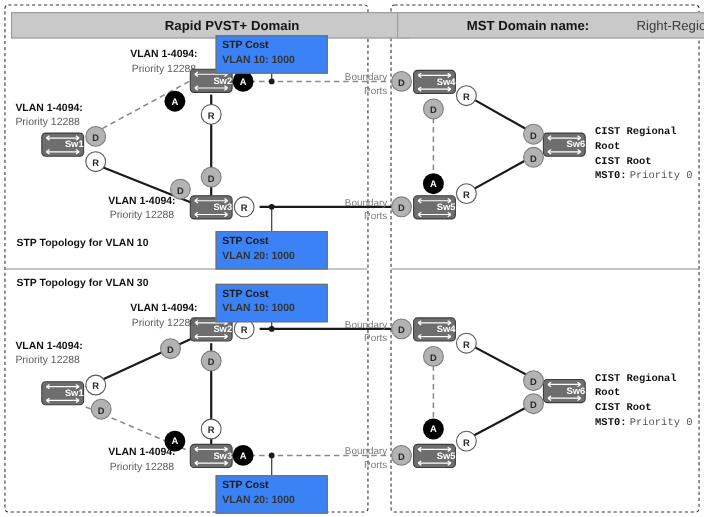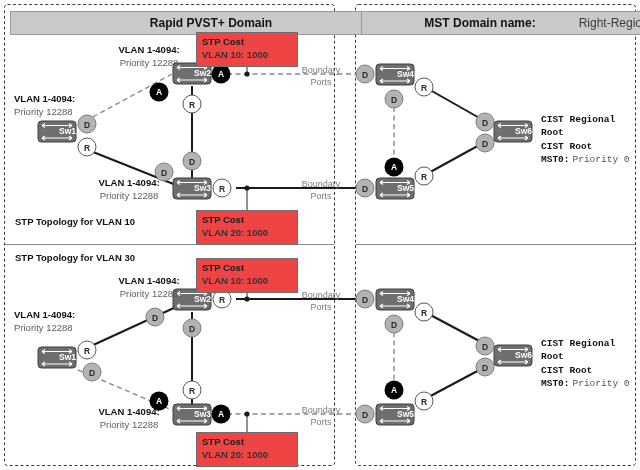--- a/index.html
+++ b/index.html
@@ -11,30 +11,30 @@
   }
   #root{position:absolute;left:0;top:0;width:640px;height:470px;}
   svg#canvas{position:absolute;left:0;top:0;width:640px;height:470px;}
   .panel-title{
     position:absolute;background:#c9c9c9;border:1px solid #9a9a9a;
     display:flex;align-items:center;justify-content:center;
     font-size:12px;font-weight:bold;color:#141414;padding-left:40px;
   }
   .panel-title .soft{font-weight:normal;color:#3c3c3c;padding-left:3px;margin-left:40px;}
   .costbox{
-    position:absolute;background:#ef4444;border:1px solid #6e6e6e;
+    position:absolute;background:#3b82f6;border:1px solid #6e6e6e;
     padding:3px 5px 4px 5px;font-size:9.5px;line-height:1.35;color:#1a1a1a;
   }
   .costbox .t{font-weight:bold;}
   .costbox .v{color:#333;font-weight:bold;}
   .vlanlbl{position:absolute;font-size:9.5px;line-height:1.35;}
   .vlanlbl .a{font-weight:bold;color:#111;}
   .vlanlbl .b{color:#5d5d5d;}
   .topo{position:absolute;font-size:9.5px;font-weight:bold;color:#111;}
-  .bp{position:absolute;font-size:9px;color:#7b7b7b;text-align:center;line-height:1.35;}
+  .bp{position:absolute;font-size:9px;color:#7b7b7b;text-align:right;line-height:1.35;}
   .cist{position:absolute;font-size:9.5px;line-height:1.4;font-family:Liberation Mono, monospace;}
   .cist .k{font-weight:bold;color:#111;}
   .cist .v{color:#555;font-weight:normal;}
   .swlabel{
     position:absolute;font-size:8.5px;color:#ffffff;font-weight:bold;
     text-align:right;pointer-events:none;
   }
   .pname{
     position:absolute;font-size:8.5px;font-weight:bold;text-align:center;
     pointer-events:none;

